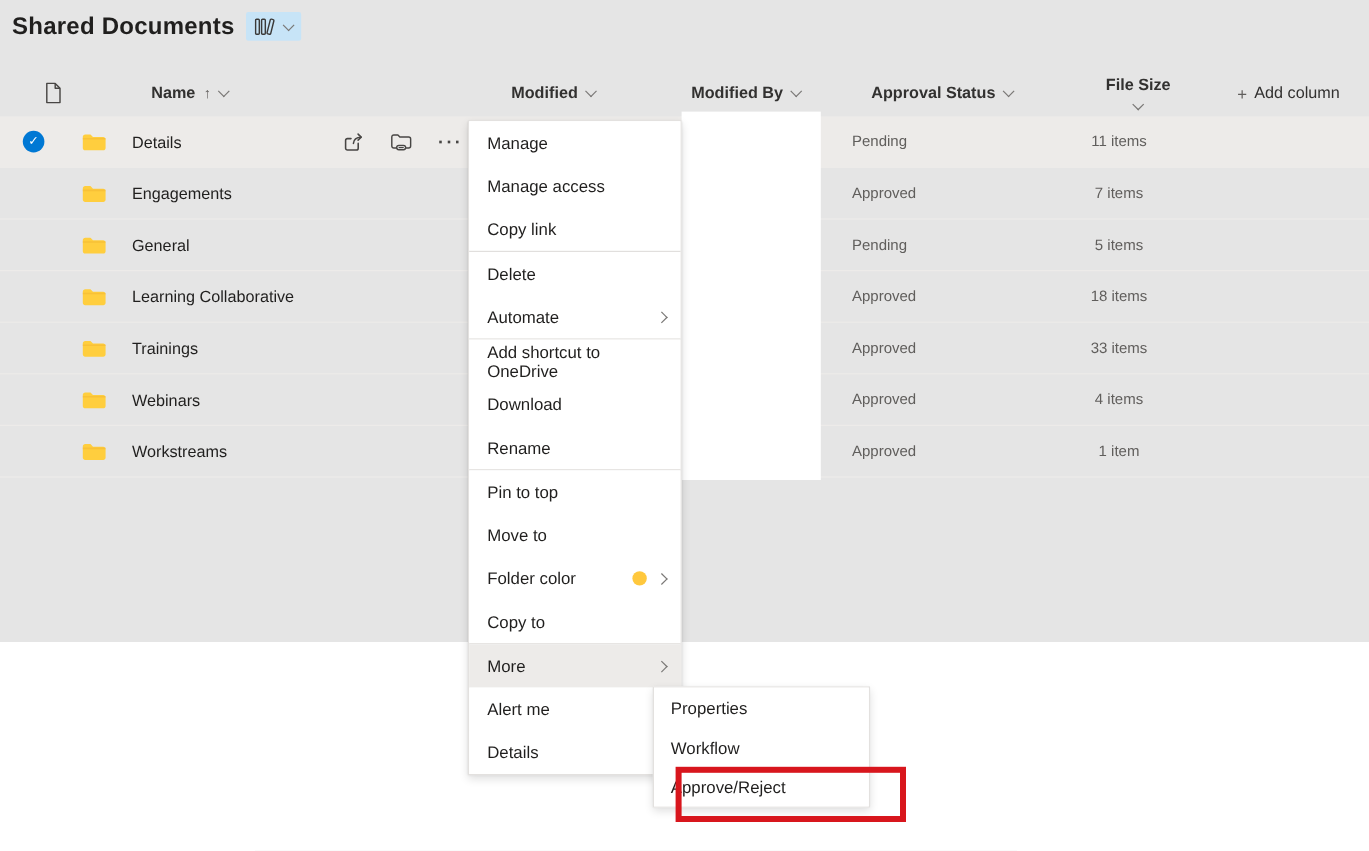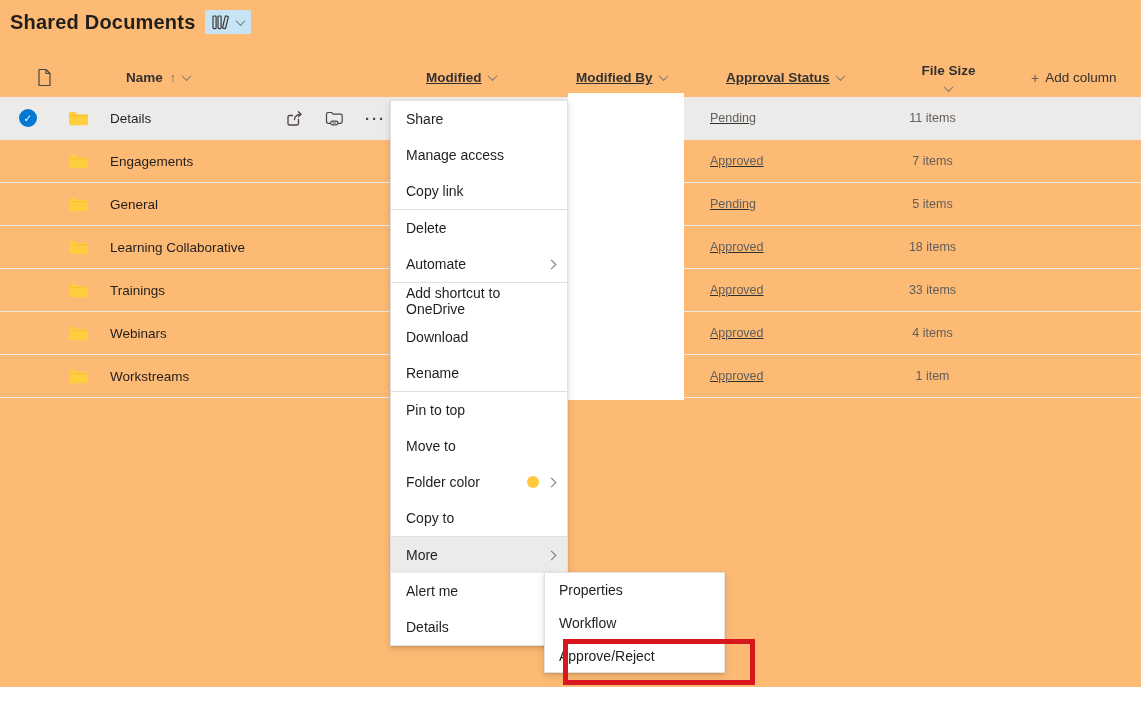--- a/index.html
+++ b/index.html
@@ -1,42 +1,42 @@
 <!DOCTYPE html>
 <html><head>
 <meta charset="utf-8">
 <style>
   html,body{margin:0;padding:0;}
   body{
     width:1141px;height:709px;background:#fff;
     font-family:"Liberation Sans",sans-serif;color:#323130;
     position:relative;overflow:hidden;
   }
-  .page{position:relative;width:1141px;height:687px;background:#fdba74;}
+  .page{position:relative;width:1141px;height:535px;background:#e5e5e5;}
 
   
   .titlebar{position:absolute;top:10px;left:10px;display:flex;align-items:center;gap:10px;}
   .page-title{font-size:20px;font-weight:700;color:#201f1e;letter-spacing:.2px;}
   .chip{background:#c7e4f7;height:24px;padding:0 7px;display:flex;align-items:center;gap:6px;border-radius:2px;cursor:pointer;}
 
   
   .chev{display:inline-block;width:6px;height:6px;border-right:1.4px solid #797775;border-bottom:1.4px solid #797775;}
   .chev.down{transform:rotate(45deg) translate(-1px,-1px);}
   .chev.right{transform:rotate(-45deg);}
 
   
   .thead{position:absolute;top:58px;left:0;width:1141px;height:39px;display:flex;align-items:center;font-size:13.5px;font-weight:600;color:#323130;padding-left:16px;}
   .hcell{display:flex;align-items:center;gap:7px;cursor:pointer;}
   .sort-arrow{font-weight:400;color:#605e5c;font-size:12px;}
 
   
   .c-check{width:56px;min-width:56px;display:flex;align-items:center;justify-content:center;}
   .c-folder{width:44px;min-width:44px;display:flex;align-items:center;justify-content:center;}
   .c-name{width:300px;min-width:300px;display:flex;align-items:center;gap:7px;padding-left:10px;box-sizing:border-box;position:relative;}
-  .c-mod,.c-modby,.c-appr{width:150px;min-width:150px;padding-left:10px;box-sizing:border-box;display:flex;gap:7px;text-decoration:underline;}
+  .c-mod,.c-modby,.c-appr{width:150px;min-width:150px;padding-left:10px;box-sizing:border-box;display:flex;gap:7px;}
   .c-size{width:155px;min-width:155px;padding-left:10px;box-sizing:border-box;display:flex;align-items:center;gap:7px;flex-direction:column;}
   .c-add{flex:1;display:flex;align-items:center;gap:6px;padding-left:10px;box-sizing:border-box;font-weight:400;}
   .plus{color:#605e5c;font-size:14px;font-weight:400;}
 
   
   .rows{position:absolute;top:97px;left:0;width:1141px;}
   .row{height:43px;display:flex;align-items:center;border-bottom:1px solid #edebe9;box-sizing:border-box;font-size:13.5px;cursor:pointer;}
   .row.selected{background:#edebe9;}
   .folder-name{color:#201f1e;}
   .muted{color:#605e5c;font-size:12.5px;}
@@ -284,21 +284,21 @@
           <span class="muted">1 item</span>
         </div>
         <div class="c-add"></div>
       </div>
     </div>
 
   <div class="blank-overlay"></div>
 
   <div class="menu" id="menu">
       <div class="menu-item">
-        <span class="mi-label">Share</span>
+        <span class="mi-label">Manage</span>
         <span class="mi-right"></span>
       </div>
       <div class="menu-item">
         <span class="mi-label">Manage access</span>
         <span class="mi-right"></span>
       </div>
       <div class="menu-item">
         <span class="mi-label">Copy link</span>
         <span class="mi-right"></span>
       </div>

